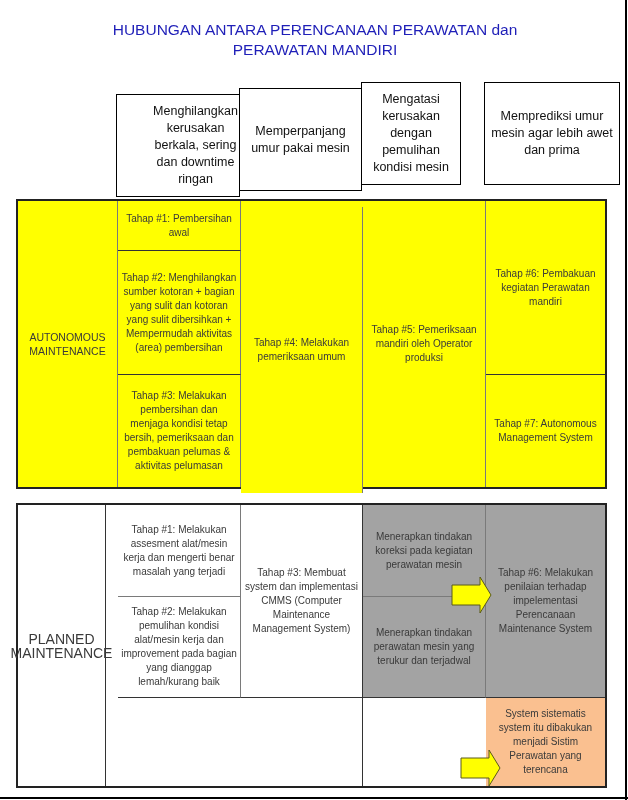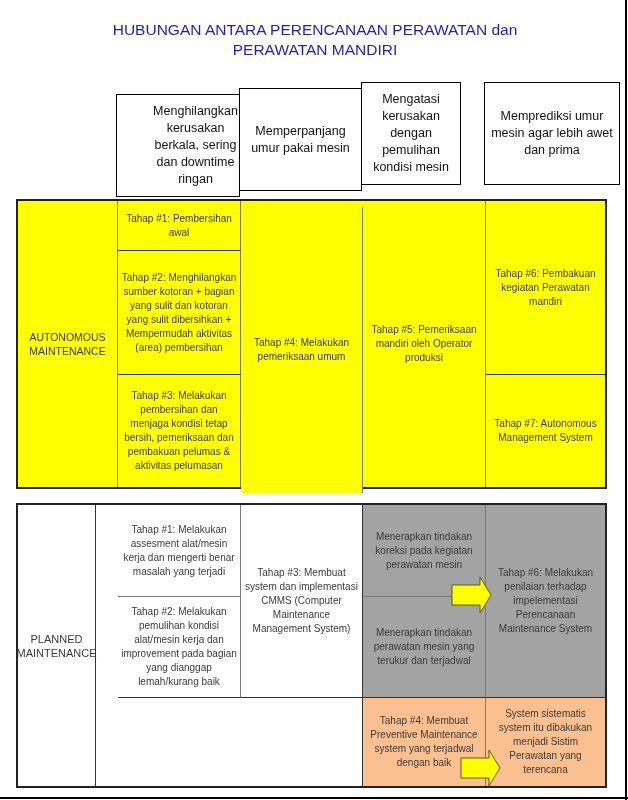--- a/index.html
+++ b/index.html
@@ -65,31 +65,30 @@
   <div class="cell c yellow" style="left:100px;top:0;width:123px;height:50px;border-bottom:1px solid #333;">Tahap #1: Pembersihan awal</div>
   <div class="cell c yellow" style="left:100px;top:50px;width:123px;height:124px;border-bottom:1px solid #333;">Tahap #2: Menghilangkan sumber kotoran + bagian yang sulit dan kotoran yang sulit dibersihkan + Mempermudah aktivitas (area) pembersihan</div>
   <div class="cell c yellow" style="left:100px;top:174px;width:123px;height:112px;border-bottom:none;">Tahap #3: Melakukan pembersihan dan menjaga kondisi tetap bersih, pemeriksaan dan pembakuan pelumas &amp; aktivitas pelumasan</div>
   <div class="cell c yellow" style="left:223px;top:0;width:122px;height:286px;border-bottom:none;margin-top:6px;">Tahap #4: Melakukan pemeriksaan umum</div>
   <div class="cell c yellow" style="left:345px;top:0;width:123px;height:286px;border-bottom:none;">Tahap #5: Pemeriksaan mandiri oleh Operator produksi</div>
   <div class="cell c yellow noR" style="left:468px;top:0;width:119px;height:174px;border-bottom:1px solid #333;">Tahap #6: Pembakuan kegiatan Perawatan mandiri</div>
   <div class="cell c yellow noR noB" style="left:468px;top:174px;width:119px;height:112px;">Tahap #7: Autonomous Management System</div>
 </div>
 
 <div class="blk white" style="left:16px;top:503px;width:591px;height:285px;">
-  <div class="cell c white" style="left:0;top:0;width:78px;height:281px;font-size:11px;border-right:1px solid #333;border-bottom:none;">PLANNED MAINTENANCE</div>
+  <div class="cell c white" style="left:0;top:0;width:88px;height:281px;font-size:14px;border-right:1px solid #333;border-bottom:none;">PLANNED MAINTENANCE</div>
   <div class="cell c white" style="left:100px;top:0;width:123px;height:92px;">Tahap #1: Melakukan assesment alat/mesin kerja dan mengerti benar masalah yang terjadi</div>
   <div class="cell c white" style="left:100px;top:92px;width:123px;height:101px;border-bottom:1px solid #333;">Tahap #2: Melakukan pemulihan kondisi alat/mesin kerja dan improvement pada bagian yang dianggap lemah/kurang baik</div>
   <div class="cell c white" style="left:223px;top:0;width:122px;height:193px;border-right:1px solid #333;border-bottom:1px solid #333;">Tahap #3: Membuat system dan implementasi CMMS (Computer Maintenance Management System)</div>
   <div class="cell c white" style="left:100px;top:193px;width:245px;height:88px;border-bottom:none;border-right:1px solid #333;"></div>
 
   <div class="cell c cyan" style="left:345px;top:0;width:123px;height:92px;">Menerapkan tindakan koreksi pada kegiatan perawatan mesin</div>
   <div class="cell c cyan" style="left:345px;top:92px;width:123px;height:101px;border-bottom:1px solid #333;">Menerapkan tindakan perawatan mesin yang terukur dan terjadwal</div>
   <div class="cell c cyan noR" style="left:468px;top:0;width:119px;height:193px;border-bottom:1px solid #333;">Tahap #6: Melakukan penilaian terhadap impelementasi Perencanaan Maintenance System</div>
 
-  <div class="cell c peach" style="left:345px;top:193px;width:123px;height:88px;border-bottom:none;">Tahap #4: Membuat Preventive Maintenance system yang terjadwal dengan baik</div>
   <div class="cell c peach noR noB" style="left:468px;top:193px;width:119px;height:88px;">System sistematis system itu dibakukan menjadi Sistim Perawatan yang terencana</div>
 </div>
 
 <svg class="arrow" style="left:450px;top:576px;" width="44" height="38" viewBox="0 0 44 38">
   <polygon points="2,9 30,9 30,1 41,19 30,37 30,29 2,29" fill="#ffff00" stroke="#5a5a1a" stroke-width="1"></polygon>
 </svg>
 <svg class="arrow" style="left:459px;top:749px;" width="44" height="38" viewBox="0 0 44 38">
   <polygon points="2,9 30,9 30,1 41,19 30,37 30,29 2,29" fill="#ffff00" stroke="#5a5a1a" stroke-width="1"></polygon>
 </svg>
 

